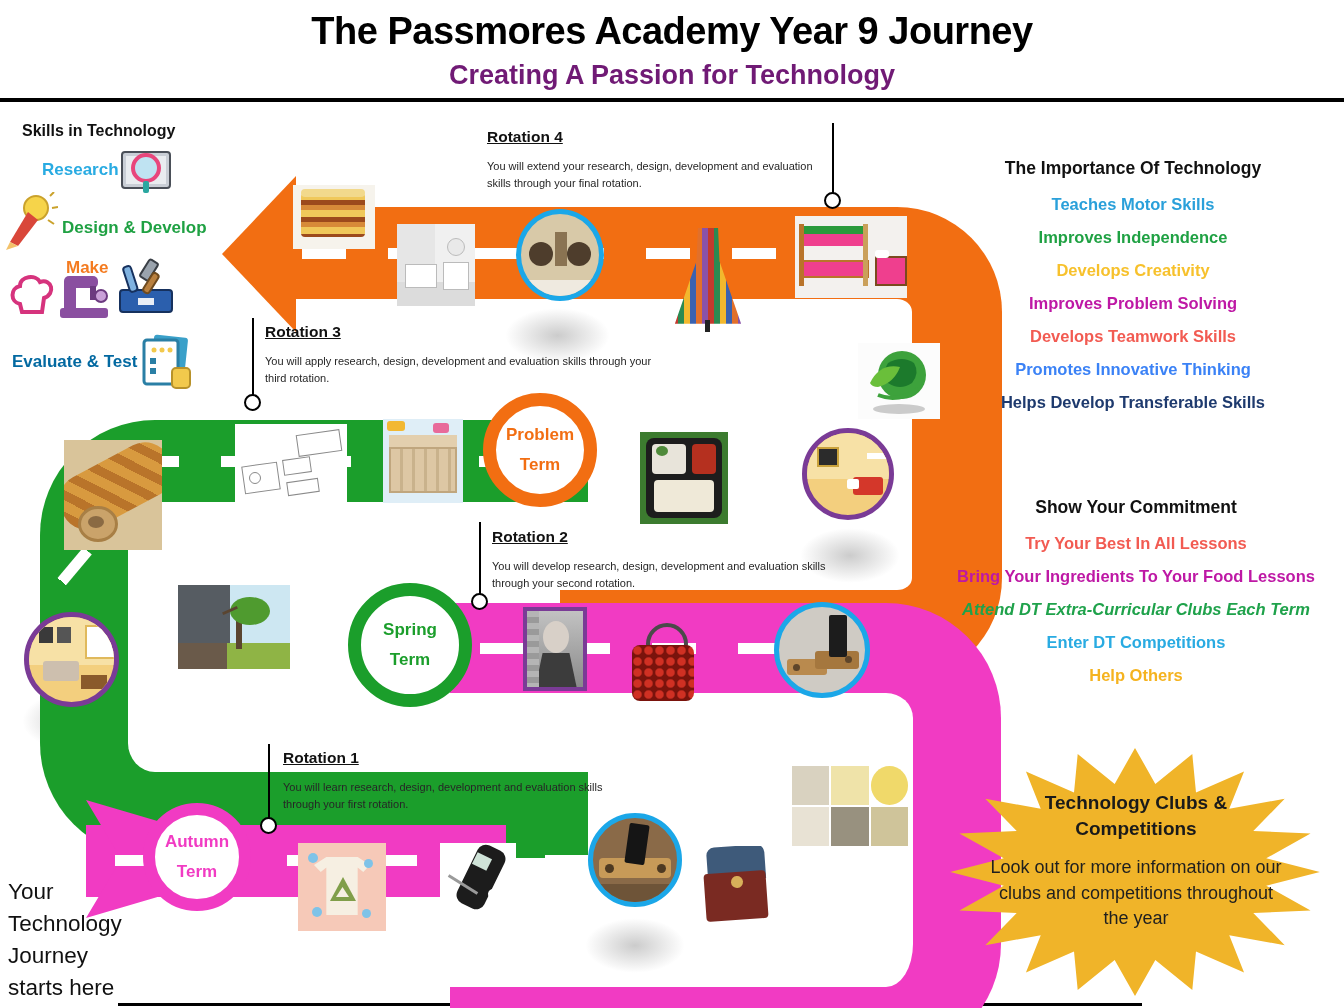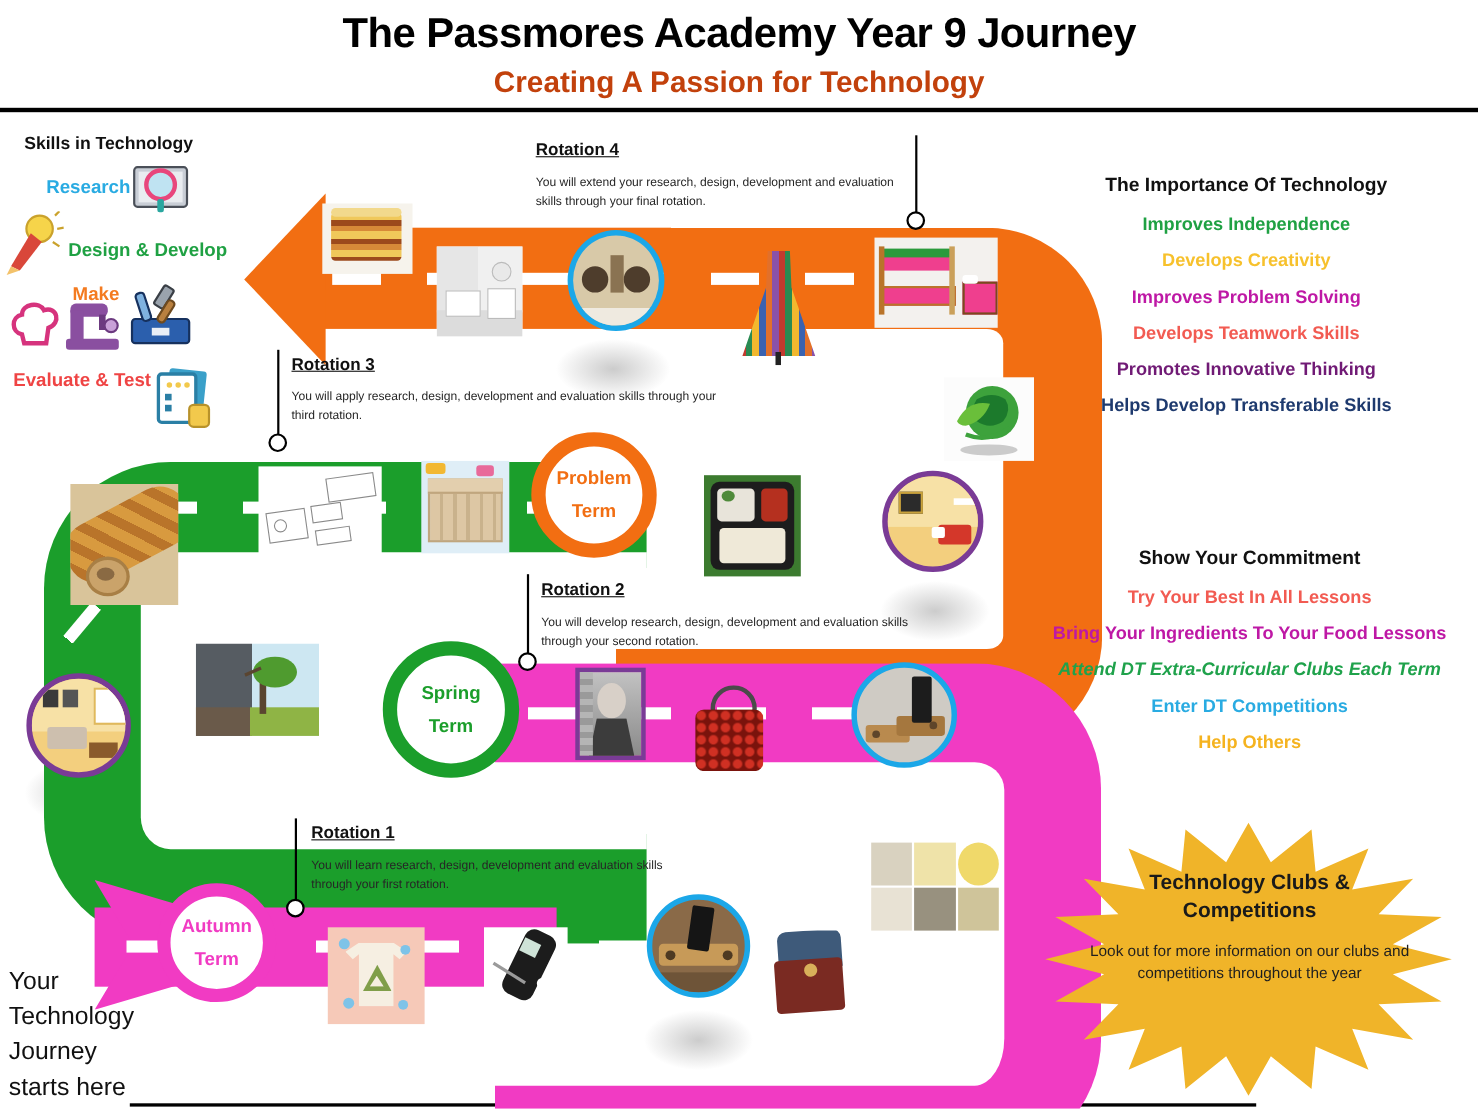--- a/index.html
+++ b/index.html
@@ -1,20 +1,20 @@
 <!DOCTYPE html>
 <html><head>
 <meta charset="utf-8">
 <style>
   html,body{margin:0;padding:0;background:#fff;font-family:"Liberation Sans",sans-serif;}
   #canvas{position:relative;width:1344px;height:1008px;background:#fff;overflow:hidden;}
   .abs{position:absolute;}
   
   .title{position:absolute;top:10px;left:0;width:100%;text-align:center;font-size:38px;font-weight:800;color:#000;letter-spacing:-.5px;}
-  .subtitle{position:absolute;top:60px;left:0;width:100%;text-align:center;font-size:27px;font-weight:800;color:#c2410c;}
+  .subtitle{position:absolute;top:60px;left:0;width:100%;text-align:center;font-size:27px;font-weight:800;color:#701a75;}
   .hdr-rule{position:absolute;top:98px;left:0;width:100%;height:4px;background:#000;}
   .btm-rule{position:absolute;top:1003px;left:118px;width:1024px;height:3px;background:#000;}
   
   .skills-head{position:absolute;left:22px;top:122px;font-size:16px;font-weight:800;color:#111;}
   .skill-label{position:absolute;font-size:17px;font-weight:800;}
   
   .road-green{position:absolute;left:40px;top:420px;width:460px;height:270px;border:0 solid #1b9e2b;border-top-width:82px;border-left-width:88px;border-bottom-width:86px;border-radius:115px 0 0 115px;z-index:5;}
   .road-pink{position:absolute;left:450px;top:603px;width:463px;height:294px;border:0 solid #f13bc3;border-top-width:90px;border-right-width:88px;border-bottom-width:72px;border-radius:0 115px 115px 0;z-index:5;}
   .road-pink-ext{position:absolute;left:86px;top:825px;width:420px;height:72px;background:#f13bc3;z-index:5;}
   .road-pink-tail{position:absolute;left:86px;top:800px;width:80px;height:118px;background:#f13bc3;clip-path:polygon(0 0,100% 20%,100% 80%,0 100%,44% 50%);z-index:5;}
@@ -40,21 +40,21 @@
   .col-list{display:flex;flex-direction:column;gap:14px;margin-top:16px;text-align:center;}
   .col-item{font-size:16.5px;font-weight:800;}
   
   .photo{position:absolute;z-index:30;overflow:hidden;}
   .photo-round{position:absolute;z-index:30;border-radius:50%;overflow:hidden;box-sizing:border-box;}
   .ring-blue{border:5px solid #1ba7e8;}
   .ring-purple{border:5px solid #7a3b96;}
   
   .star-text{position:absolute;left:988px;top:790px;width:296px;text-align:center;z-index:35;}
   .star-title{font-size:19px;font-weight:800;color:#1a1a1a;line-height:1.35;}
-  .star-body{font-size:14px;color:#1f1f1f;line-height:1.42;margin-top:14px;}
+  .star-body{font-size:18px;color:#1f1f1f;line-height:1.42;margin-top:14px;}
   .journey{position:absolute;left:8px;top:876px;z-index:40;font-size:22.5px;color:#111;line-height:1.42;}
 </style>
 </head>
 <body>
 
 <div id="canvas">
 
   <div class="title">The Passmores Academy Year 9 Journey</div>
   <div class="subtitle">Creating A Passion for Technology</div>
   <div class="hdr-rule"></div>
@@ -88,21 +88,21 @@
     <rect x="34" y="22" width="6" height="14" fill="#6c3a80"></rect>
     <circle cx="45" cy="32" r="6" fill="#c9a0d8" stroke="#6c3a80" stroke-width="2"></circle>
   </svg>
   <svg class="abs" style="left:114px;top:258px;z-index:6;" width="64" height="60" viewBox="0 0 64 60">
     <rect x="6" y="32" width="52" height="22" rx="3" fill="#2b5fad" stroke="#16315e" stroke-width="2"></rect>
     <rect x="24" y="40" width="16" height="7" fill="#e9eef6"></rect>
     <rect x="12" y="8" width="8" height="26" rx="3" fill="#7fb2e0" stroke="#16315e" stroke-width="2" transform="rotate(-18 16 20)"></rect>
     <rect x="30" y="2" width="10" height="20" rx="2" fill="#9aa3ad" stroke="#3a3f46" stroke-width="2" transform="rotate(32 35 12)"></rect>
     <rect x="34" y="14" width="7" height="22" rx="3" fill="#b9803f" stroke="#6e4a1f" stroke-width="2" transform="rotate(32 37 24)"></rect>
   </svg>
-  <div class="skill-label" style="left: 12px; top: 336px; color: #ef4444; text-align: center;">Evaluate &amp; Test</div>
+  <div class="skill-label" style="left: 12px; top: 352px; color: #0369a1; text-align: center;">Evaluate &amp; Test</div>
   <svg class="abs" style="left:138px;top:334px;z-index:6;" width="56" height="58" viewBox="0 0 56 58">
     <rect x="14" y="2" width="34" height="44" rx="3" fill="#3aa0c9" transform="rotate(6 30 24)"></rect>
     <rect x="6" y="6" width="34" height="44" rx="3" fill="#fff" stroke="#2a7fa5" stroke-width="3"></rect>
     <circle cx="16" cy="16" r="2.5" fill="#f2c94c"></circle>
       <circle cx="24" cy="16" r="2.5" fill="#f2c94c"></circle>
       <circle cx="32" cy="16" r="2.5" fill="#f2c94c"></circle>
     <rect x="12" y="24" width="6" height="6" fill="#2a7fa5"></rect>
       <rect x="12" y="34" width="6" height="6" fill="#2a7fa5"></rect>
     <rect x="34" y="34" width="18" height="20" rx="4" fill="#f2c94c" stroke="#b8922a" stroke-width="2"></rect>
   </svg>
@@ -306,25 +306,26 @@
   <div class="rot-text" style="left:487px;top:128px;width:345px;">
     <div class="rot-title">Rotation 4</div>
     <div class="rot-desc">You will extend your research, design, development and evaluation skills through your final rotation.</div>
   </div>
   <div class="rot-line" style="left:832px;top:123px;height:70px;"></div>
   <div class="rot-dot" style="left:824px;top:192px;"></div>
 
   <div class="abs" style="left:943px;top:158px;width:380px;z-index:20;">
     <div class="col-head">The Importance Of Technology</div>
     <div class="col-list">
+      <div class="col-item" style="color: rgb(42, 160, 218);">Teaches Motor Skills</div>
       <div class="col-item" style="color: rgb(31, 161, 67);">Improves Independence</div>
       <div class="col-item" style="color: rgb(247, 193, 44);">Develops Creativity</div>
       <div class="col-item" style="color: rgb(190, 24, 165);">Improves Problem Solving</div>
       <div class="col-item" style="color: rgb(242, 91, 82);">Develops Teamwork Skills</div>
-      <div class="col-item" style="color: #701a75;">Promotes Innovative Thinking</div>
+      <div class="col-item" style="color: #3b82f6;">Promotes Innovative Thinking</div>
       <div class="col-item" style="color: rgb(30, 58, 110);">Helps Develop Transferable Skills</div>
     </div>
   </div>
 
   <div class="abs" style="left:928px;top:497px;width:416px;z-index:20;">
     <div class="col-head">Show Your Commitment</div>
     <div class="col-list">
       <div class="col-item" style="color: rgb(242, 91, 82);">Try Your Best In All Lessons</div>
       <div class="col-item" style="color: rgb(190, 24, 165);">Bring Your Ingredients To Your Food Lessons</div>
       <div class="col-item" style="color: rgb(31, 162, 75); font-style: italic;">Attend DT Extra-Curricular Clubs Each Term</div>

